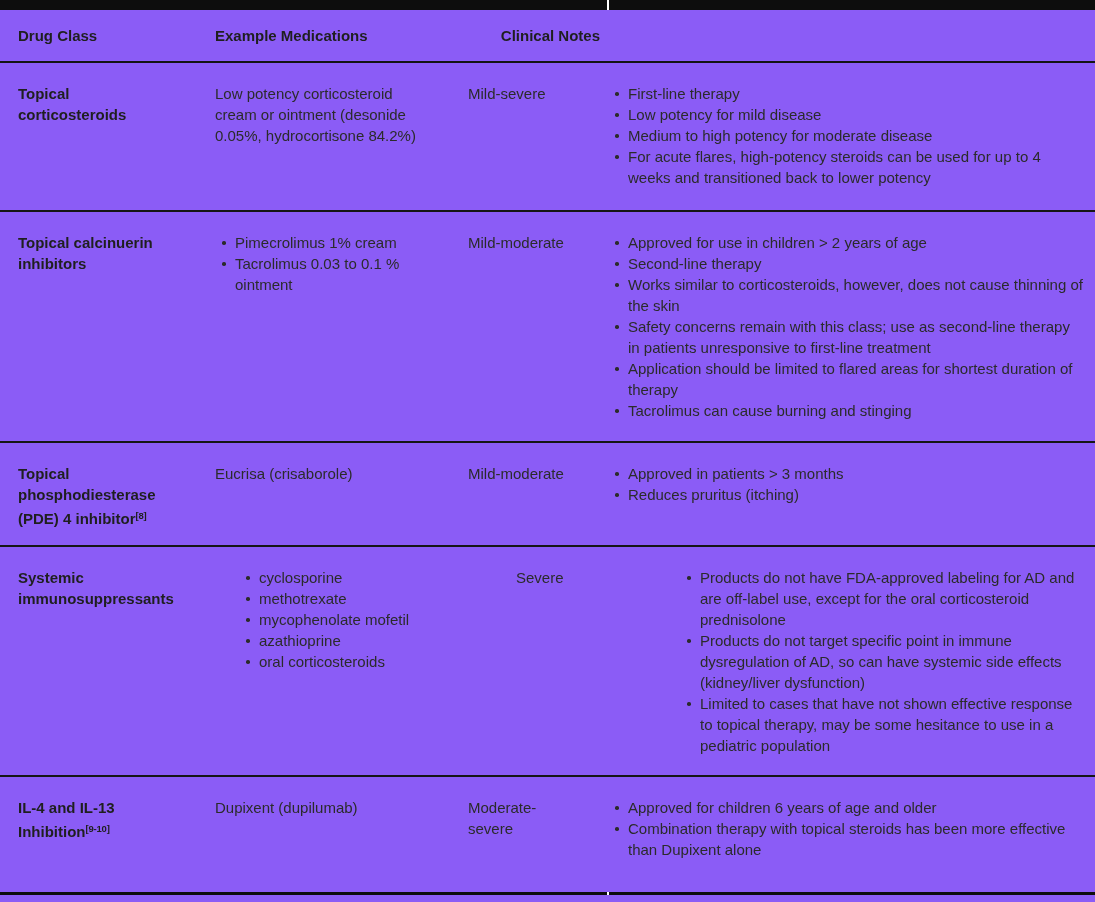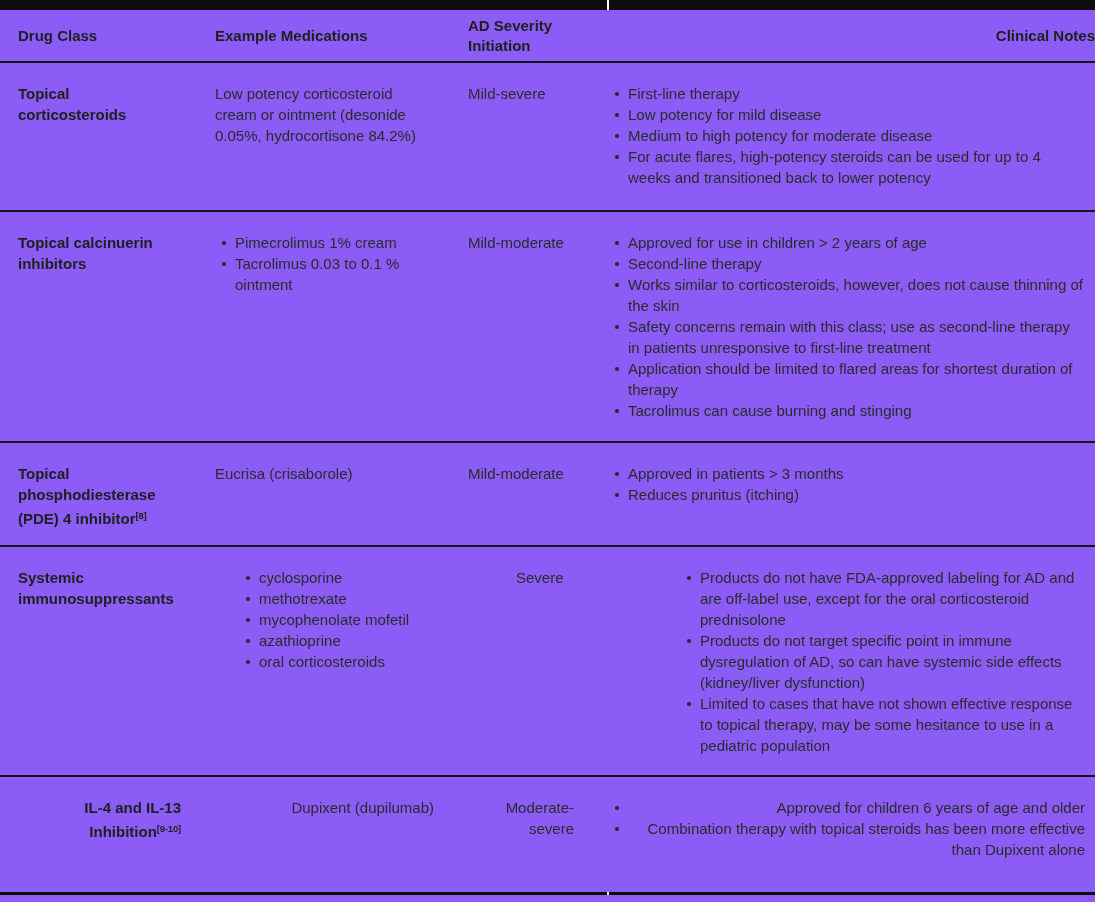--- a/index.html
+++ b/index.html
@@ -27,21 +27,21 @@
   .th.c1{padding-left:18px;padding-right:14px;}
   .th.c2{padding-left:18px;padding-right:14px;}
   .th.c3{padding-left:18px;padding-right:24px;}
   .th.c4{padding-left:12px;text-align:right;}
 
   .trow{border-bottom:2px solid #161616;box-sizing:border-box;}
   .row-0{min-height:149px;}
   .row-1{min-height:231px;}
   .row-2{min-height:102px;}
   .row-3{min-height:230px;gap:24px;}
-  .row-4{min-height:115px;border-bottom:none;text-align:right;}
+  .row-4{min-height:115px;border-bottom:none;}
 
   .cell{padding-top:20px;padding-bottom:16px;font-size:15px;line-height:21px;box-sizing:border-box;}
   .col-drug{padding-left:18px;padding-right:16px;font-weight:700;color:#1f1f1f;}
   .col-meds{padding-left:18px;padding-right:16px;}
   .col-sev{padding-left:18px;padding-right:26px;}
   .col-notes{padding-left:12px;padding-right:10px;}
 
   .drug-sup{font-size:9.5px;font-weight:700;vertical-align:5px;letter-spacing:-0.2px;}
 
   .bullet-item{position:relative;}
@@ -64,21 +64,20 @@
 
   <div class="rule-bar top">
     <div class="rule-seg left"></div>
     <div class="rule-gap"></div>
     <div class="rule-seg right"></div>
   </div>
 
   <div class="grid-cols thead">
     <div class="th c1">Drug Class</div>
     <div class="th c2">Example Medications</div>
-    <div class="th c3">AD Severity Initiation</div>
     <div class="th c4">Clinical Notes</div>
   </div>
 
   <div id="tbody">
       <div class="grid-cols trow row-0">
         <div class="cell col-drug"><span class="drug-name">Topical corticosteroids</span></div>
         <div class="cell col-meds">
           <div class="plain-item"><span class="item-text">Low potency corticosteroid cream or ointment (desonide 0.05%, hydrocortisone 84.2%)</span></div>
         </div>
         <div class="cell col-sev">Mild-severe</div>

